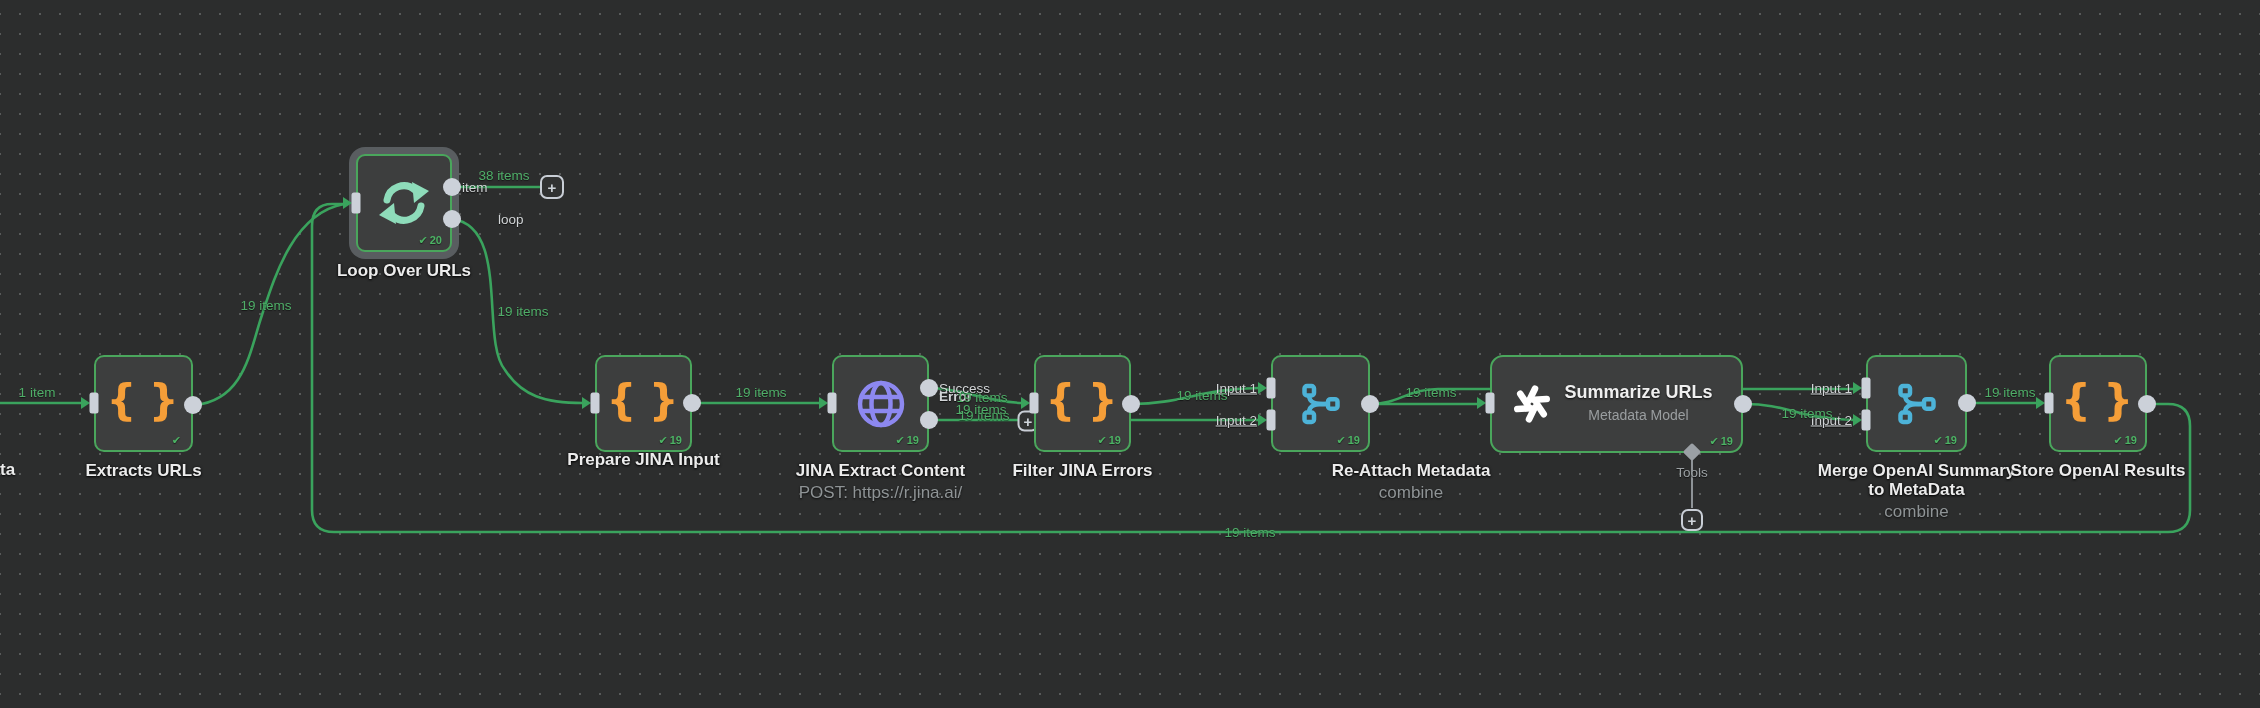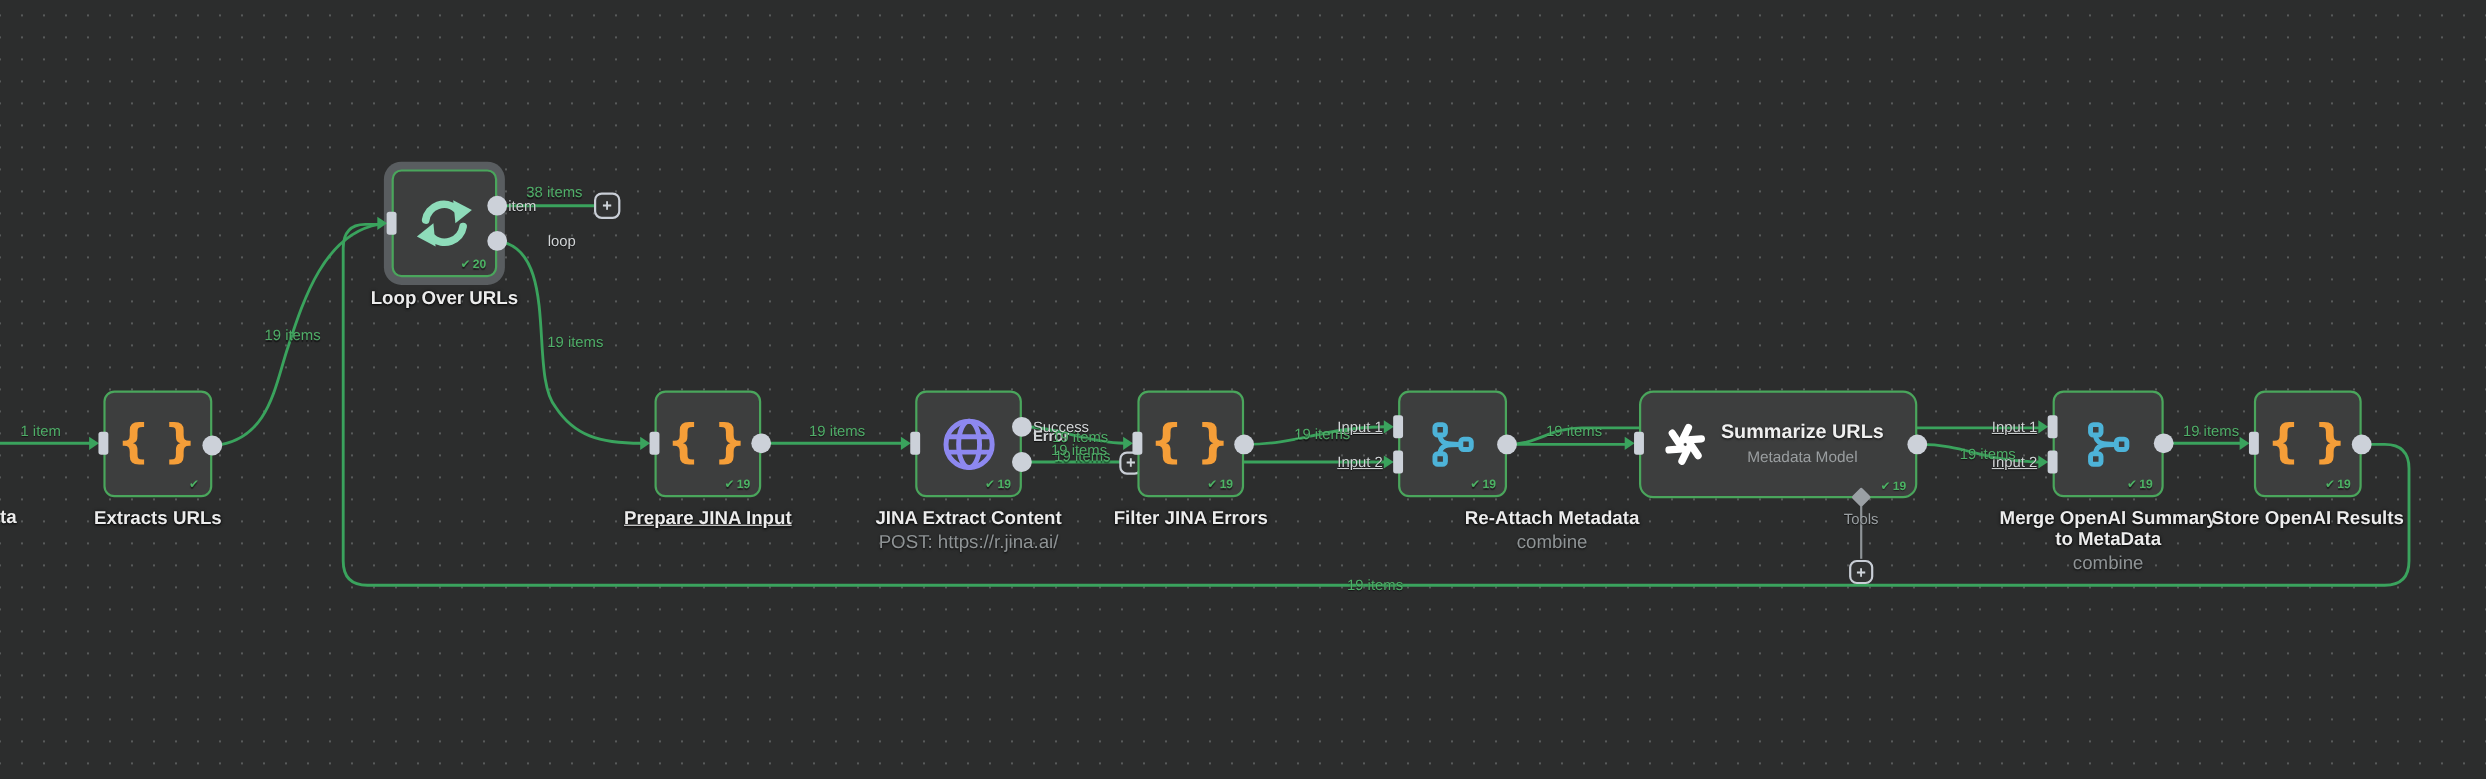--- a/index.html
+++ b/index.html
@@ -218,21 +218,21 @@
     </div>
   <div id="label-layer" class="layer">
       <div class="node-title" style="left: 143.5px; top: 461px;">
         <div>Extracts URLs</div>
       </div>
       <div class="node-title" style="left: 404px; top: 261px;">
         <div>Loop Over URLs</div>
       </div>
       <div class="port-label" style="left: 462px; top: 187px;">item</div>
       <div class="port-label" style="left: 462px; top: 219px; padding-left: 36px;">loop</div>
-      <div class="node-title" style="left: 643.5px; top: 461px; text-decoration: underline;">
+      <div class="node-title" style="left: 643.5px; top: 450px;">
         <div>Prepare JINA Input</div>
       </div>
       <div class="node-title" style="left: 880.5px; top: 461px;">
         <div>JINA Extract Content</div>
         <div class="node-subtitle">POST: https://r.jina.ai/</div>
       </div>
       <div class="port-label" style="left: 939px; top: 388px;">Success</div>
       <div class="port-label" style="left: 939px; top: 396px; font-weight: bold;">Error</div>
       <div class="node-title" style="left: 1082.5px; top: 461px;">
         <div>Filter JINA Errors</div>

